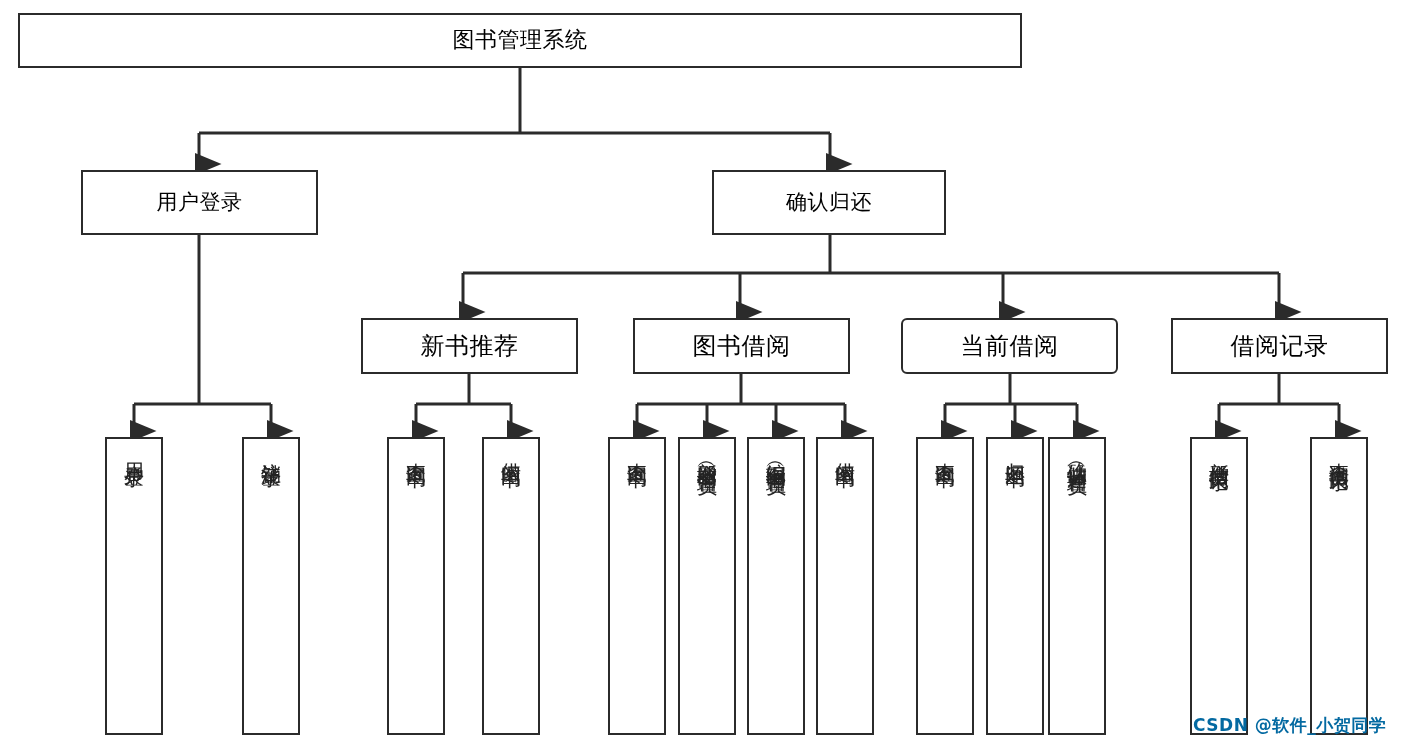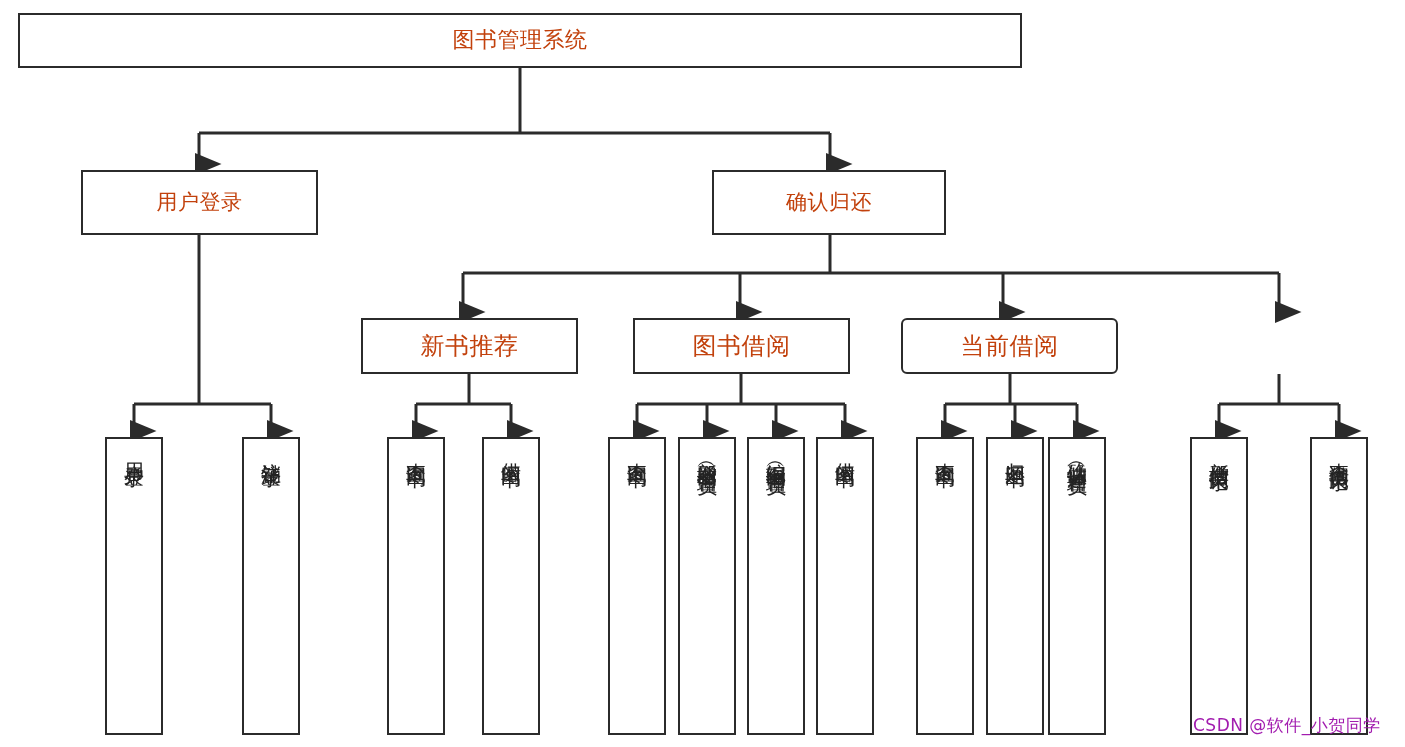--- a/index.html
+++ b/index.html
@@ -34,21 +34,21 @@
     border: 2px solid #2b2b2b;
     display: flex;
     align-items: center;
     justify-content: center;
     z-index: 2;
   }
   .node-label {
     font-size: 21px;
     line-height: 1.1;
     letter-spacing: 0.5px;
-    color: #c2410c;
+    color: #000000;
     white-space: nowrap;
   }
   .node.root .node-label { font-size: 22px; }
   .node.level2 .node-label { font-size: 21px; }
   .node.level3 .node-label { font-size: 24px; }
   .node.leaf {
     align-items: flex-start;
     justify-content: center;
     padding-top: 8px;
   }
@@ -57,24 +57,25 @@
     text-orientation: upright;
     font-size: 20px;
     line-height: 1.35;
     letter-spacing: 2px;
     white-space: nowrap;
     color: #232323;
   }
   .watermark {
     position: absolute;
     font-size: 17px;
-    color: #a21caf;
+    color: #0369a1;
     letter-spacing: 0.5px;
     white-space: nowrap;
     z-index: 3;
+    font-weight: bold;
   }
 </style>
 </head>
 <body>
 
 <div id="canvas">
 
   <svg id="edges" viewBox="0 0 1405 747" xmlns="http://www.w3.org/2000/svg">
     <defs>
       <marker id="arrow" viewBox="0 0 12 12" refX="6" refY="10" markerWidth="9" markerHeight="9" orient="auto-start-reverse">
@@ -140,20 +141,23 @@
 
   <div class="node level3" style="left:361px; top:318px; width:217px; height:56px;">
     <span class="node-label">新书推荐</span>
   </div>
   <div class="node level3" style="left:633px; top:318px; width:217px; height:56px;">
     <span class="node-label">图书借阅</span>
   </div>
   <div class="node level3" style="left:901px; top:318px; width:217px; height:56px;border-radius:6px;">
     <span class="node-label">当前借阅</span>
   </div>
+  <div class="node level3" style="left:1171px; top:318px; width:217px; height:56px;">
+    <span class="node-label">借阅记录</span>
+  </div>
 
   <div class="node leaf" style="left:105px; top:437px; width:58px; height:298px;">
     <span class="node-label">用户登录</span>
   </div>
   <div class="node leaf" style="left:242px; top:437px; width:58px; height:298px;">
     <span class="node-label">注销登录</span>
   </div>
 
   <div class="node leaf" style="left:387px; top:437px; width:58px; height:298px;">
     <span class="node-label">查询图书</span>

